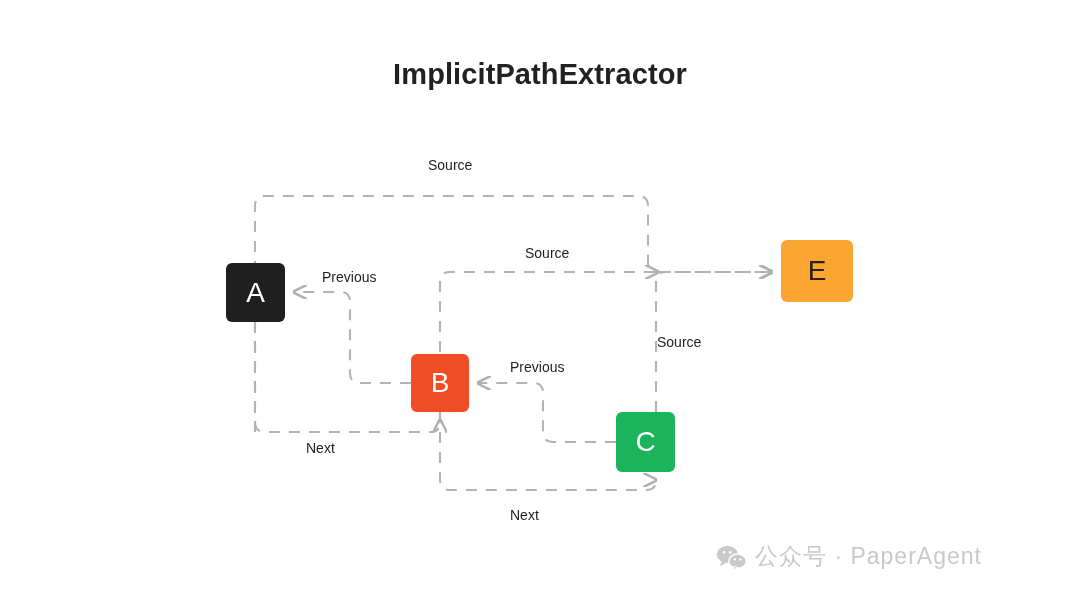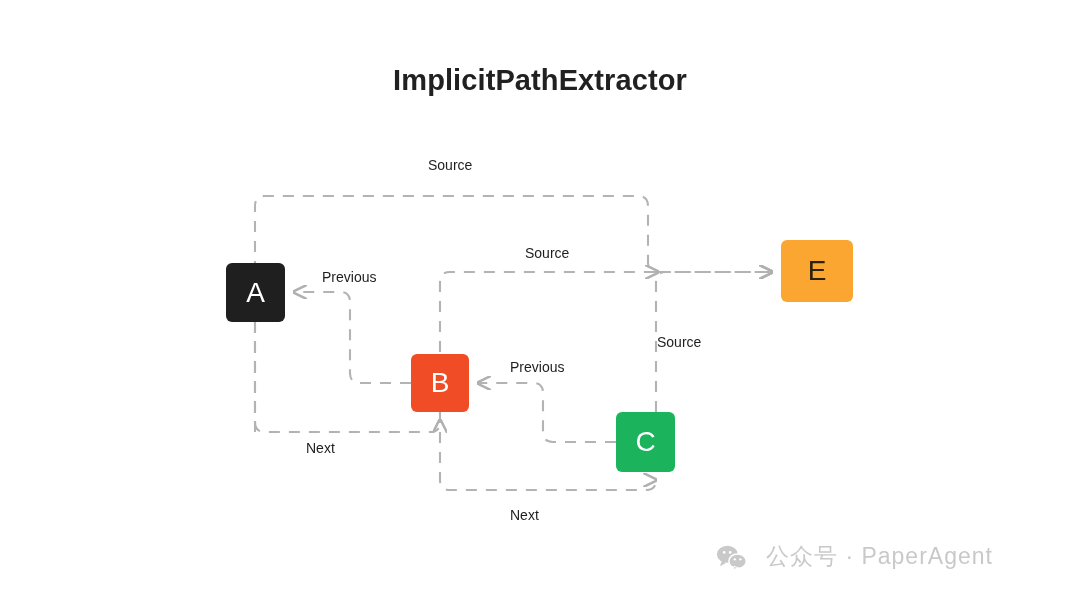--- a/index.html
+++ b/index.html
@@ -18,21 +18,21 @@
 
   #canvas {
     position: absolute;
     inset: 0;
     width: 1080px;
     height: 607px;
   }
 
   .diagram-title {
     position: absolute;
-    top: 64px;
+    top: 58px;
     left: 0;
     width: 1080px;
     text-align: center;
     font-size: 29px;
     font-weight: 700;
     letter-spacing: 0.1px;
     color: #212121;
   }
 
   
@@ -68,21 +68,21 @@
   .lbl-next-1   { left: 306px; top: 440px; }
   .lbl-next-2   { left: 510px; top: 507px; }
 
   
   .watermark {
     position: absolute;
     left: 716px;
     top: 541px;
     display: flex;
     align-items: center;
-    gap: 20px;
+    gap: 9px;
     color: #c9c9c9;
     font-size: 23px;
     letter-spacing: 1px;
     user-select: none;
   }
   .watermark .wm-text { color: #c9c9c9; }
 </style>
 </head>
 <body>
 

